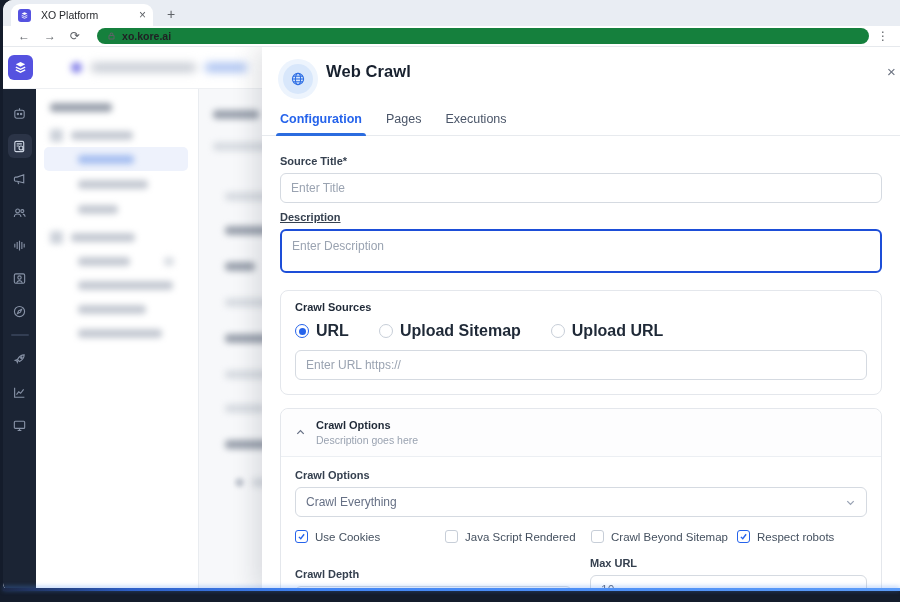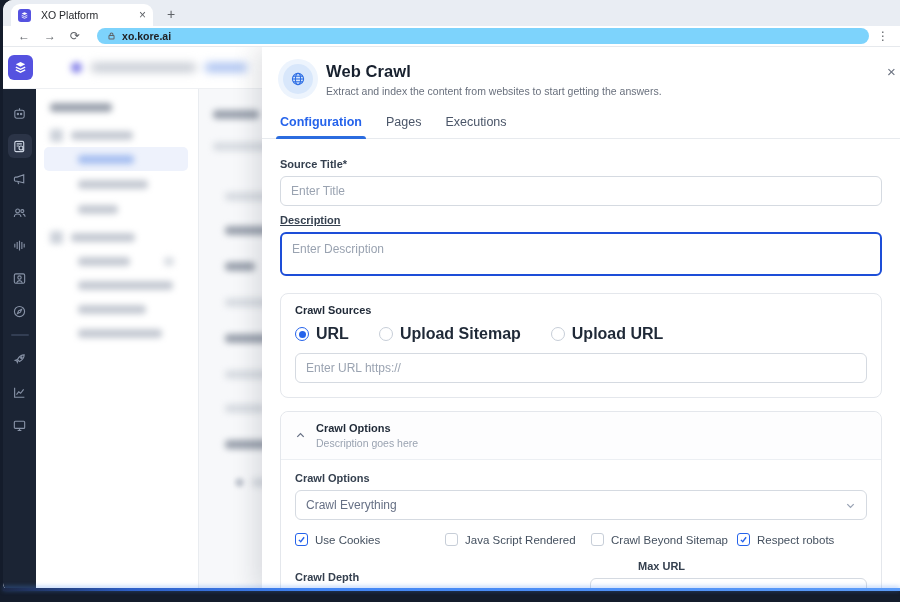--- a/index.html
+++ b/index.html
@@ -20,21 +20,21 @@
          display:flex; align-items:center; padding:0 7px; gap:10px; }
   .favicon { width:13px; height:13px; border-radius:3px; background:#5552e0; display:flex; align-items:center; justify-content:center; flex:0 0 auto; }
   .tab-title { font-size:10.5px; color:#27292d; flex:1; white-space:nowrap; overflow:hidden; }
   .tab-x { font-size:12px; color:#5f6368; line-height:1; cursor:default; }
   .newtab { font-size:14px; color:#5f6368; margin-left:14px; margin-bottom:4px; }
 
   
   .toolbar { height:21px; background:#fff; display:flex; align-items:center; padding:0 8px; flex:0 0 auto;
              border-bottom:1px solid #e6e9ed; }
   .navic { color:#5f6368; font-size:12px; margin:0 7px; line-height:1; }
-  .urlbar { flex:1; height:16px; margin:0 8px 0 10px; background:#7dd3fc; border-radius:9px;
+  .urlbar { flex:1; height:16px; margin:0 8px 0 10px; background:#15803d; border-radius:9px;
             display:flex; align-items:center; padding:0 10px; gap:6px; }
   .url { font-size:10.5px; color:#202124; font-weight:700; }
   .kebab { color:#5f6368; font-size:12px; margin-right:4px; letter-spacing:-1px; }
 
   
   .app { position:relative; flex:1; background:#fff; overflow:hidden; }
 
   .appheader { position:absolute; left:0; top:0; right:0; height:42px; background:#fff;
                border-bottom:1px solid #eef0f3; display:flex; align-items:center; z-index:2; }
   .logo { width:25px; height:25px; border-radius:6px; background:#5552e0; margin-left:5px;
@@ -298,21 +298,20 @@
           <svg width="16" height="16" viewBox="0 0 16 16" fill="none" stroke="#2f6fe4" stroke-width="1.1">
               <circle cx="8" cy="8" r="5.6"></circle>
               <ellipse cx="8" cy="8" rx="2.6" ry="5.6"></ellipse>
               <line x1="2.4" y1="8" x2="13.6" y2="8"></line>
               <line x1="3" y1="5.2" x2="13" y2="5.2"></line>
               <line x1="3" y1="10.8" x2="13" y2="10.8"></line>
             </svg>
         </div>
         <div>
           <div class="mtitle">Web Crawl</div>
-          <div class="msub">Extract and index the content from websites to start getting the answers.</div>
         </div>
         <span class="mclose">×</span>
       </div>
 
       <div class="tabs">
         <span class="mtab active">Configuration</span>
         <span class="mtab">Pages</span>
         <span class="mtab">Executions</span>
       </div>
 
@@ -390,21 +389,21 @@
                 <span class="cblabel">Respect robots</span>
               </span>
             </div>
 
             <div class="grid2">
               <div>
                 <div class="flabel" style="margin-top:11px;">Crawl Depth</div>
                 <input class="tinput" type="text" value="5" style="">
               </div>
               <div>
-                <div class="flabel" style="margin-top:0;margin-left:48px;">Max URL</div>
+                <div class="flabel" style="margin-top:0;">Max URL</div>
                 <input class="tinput" type="text" value="10" style="">
               </div>
             </div>
           </div>
         </div>
 
       </div>
     </div>
 
   </div>

